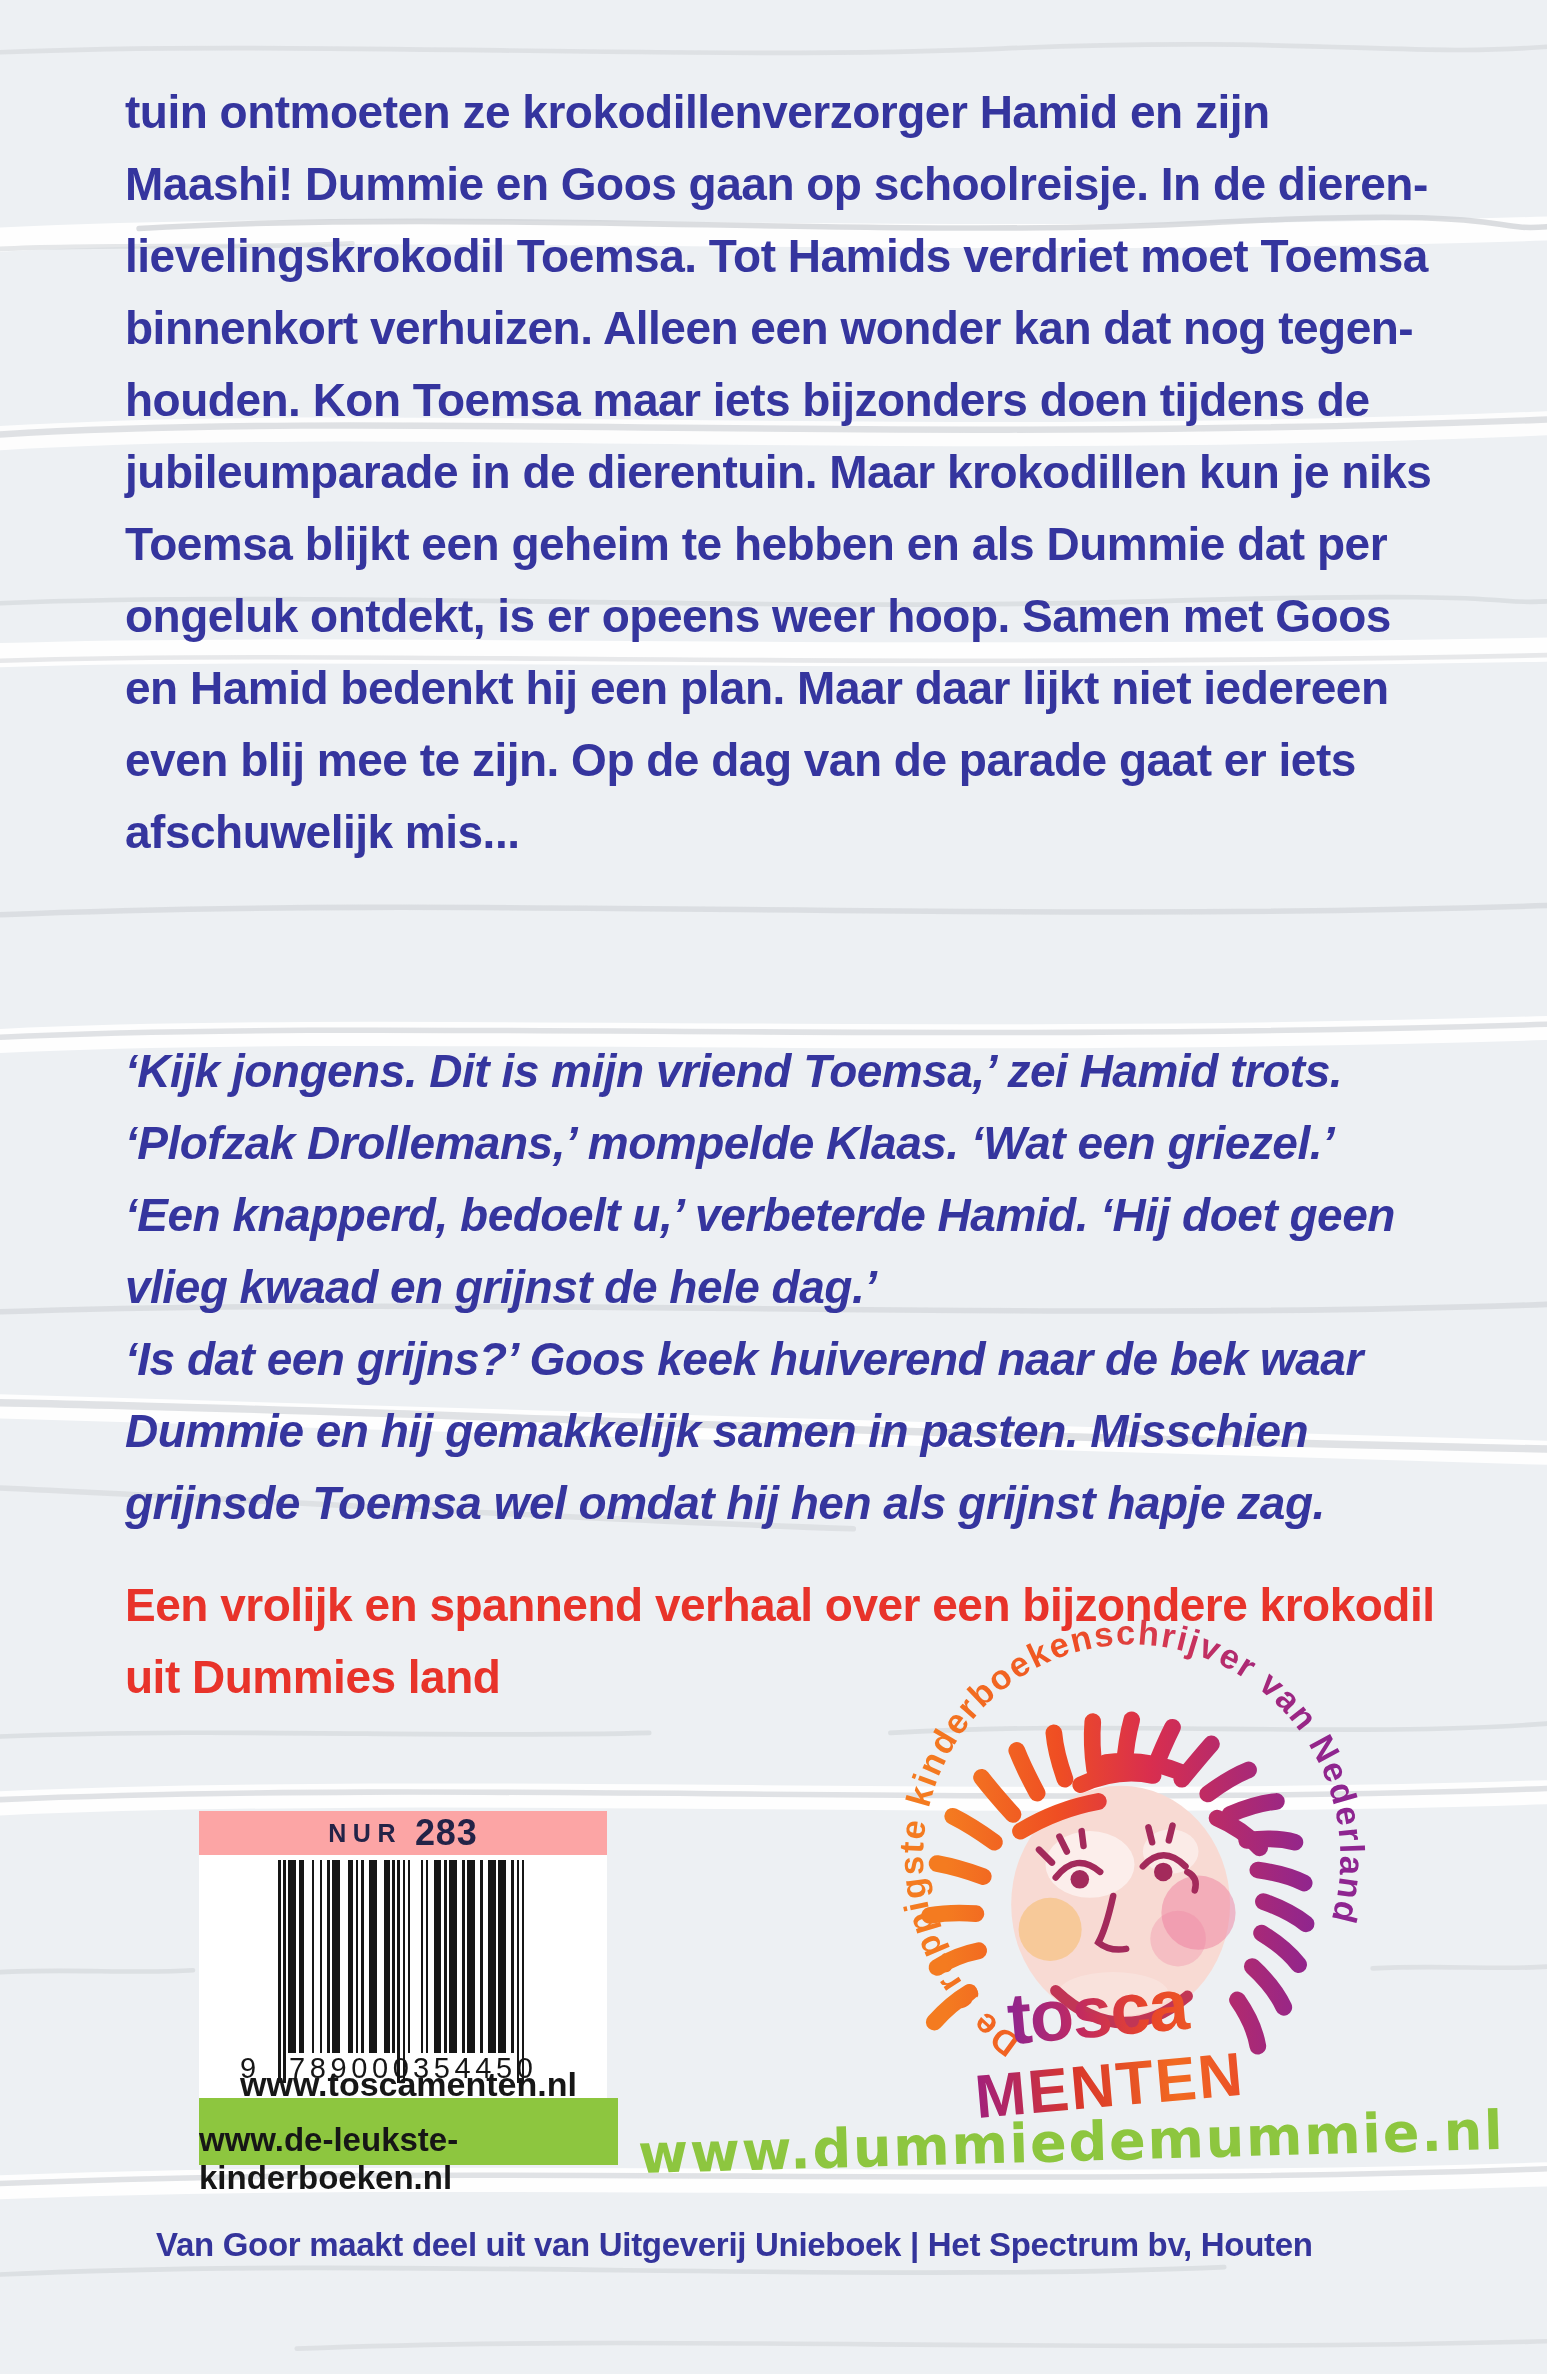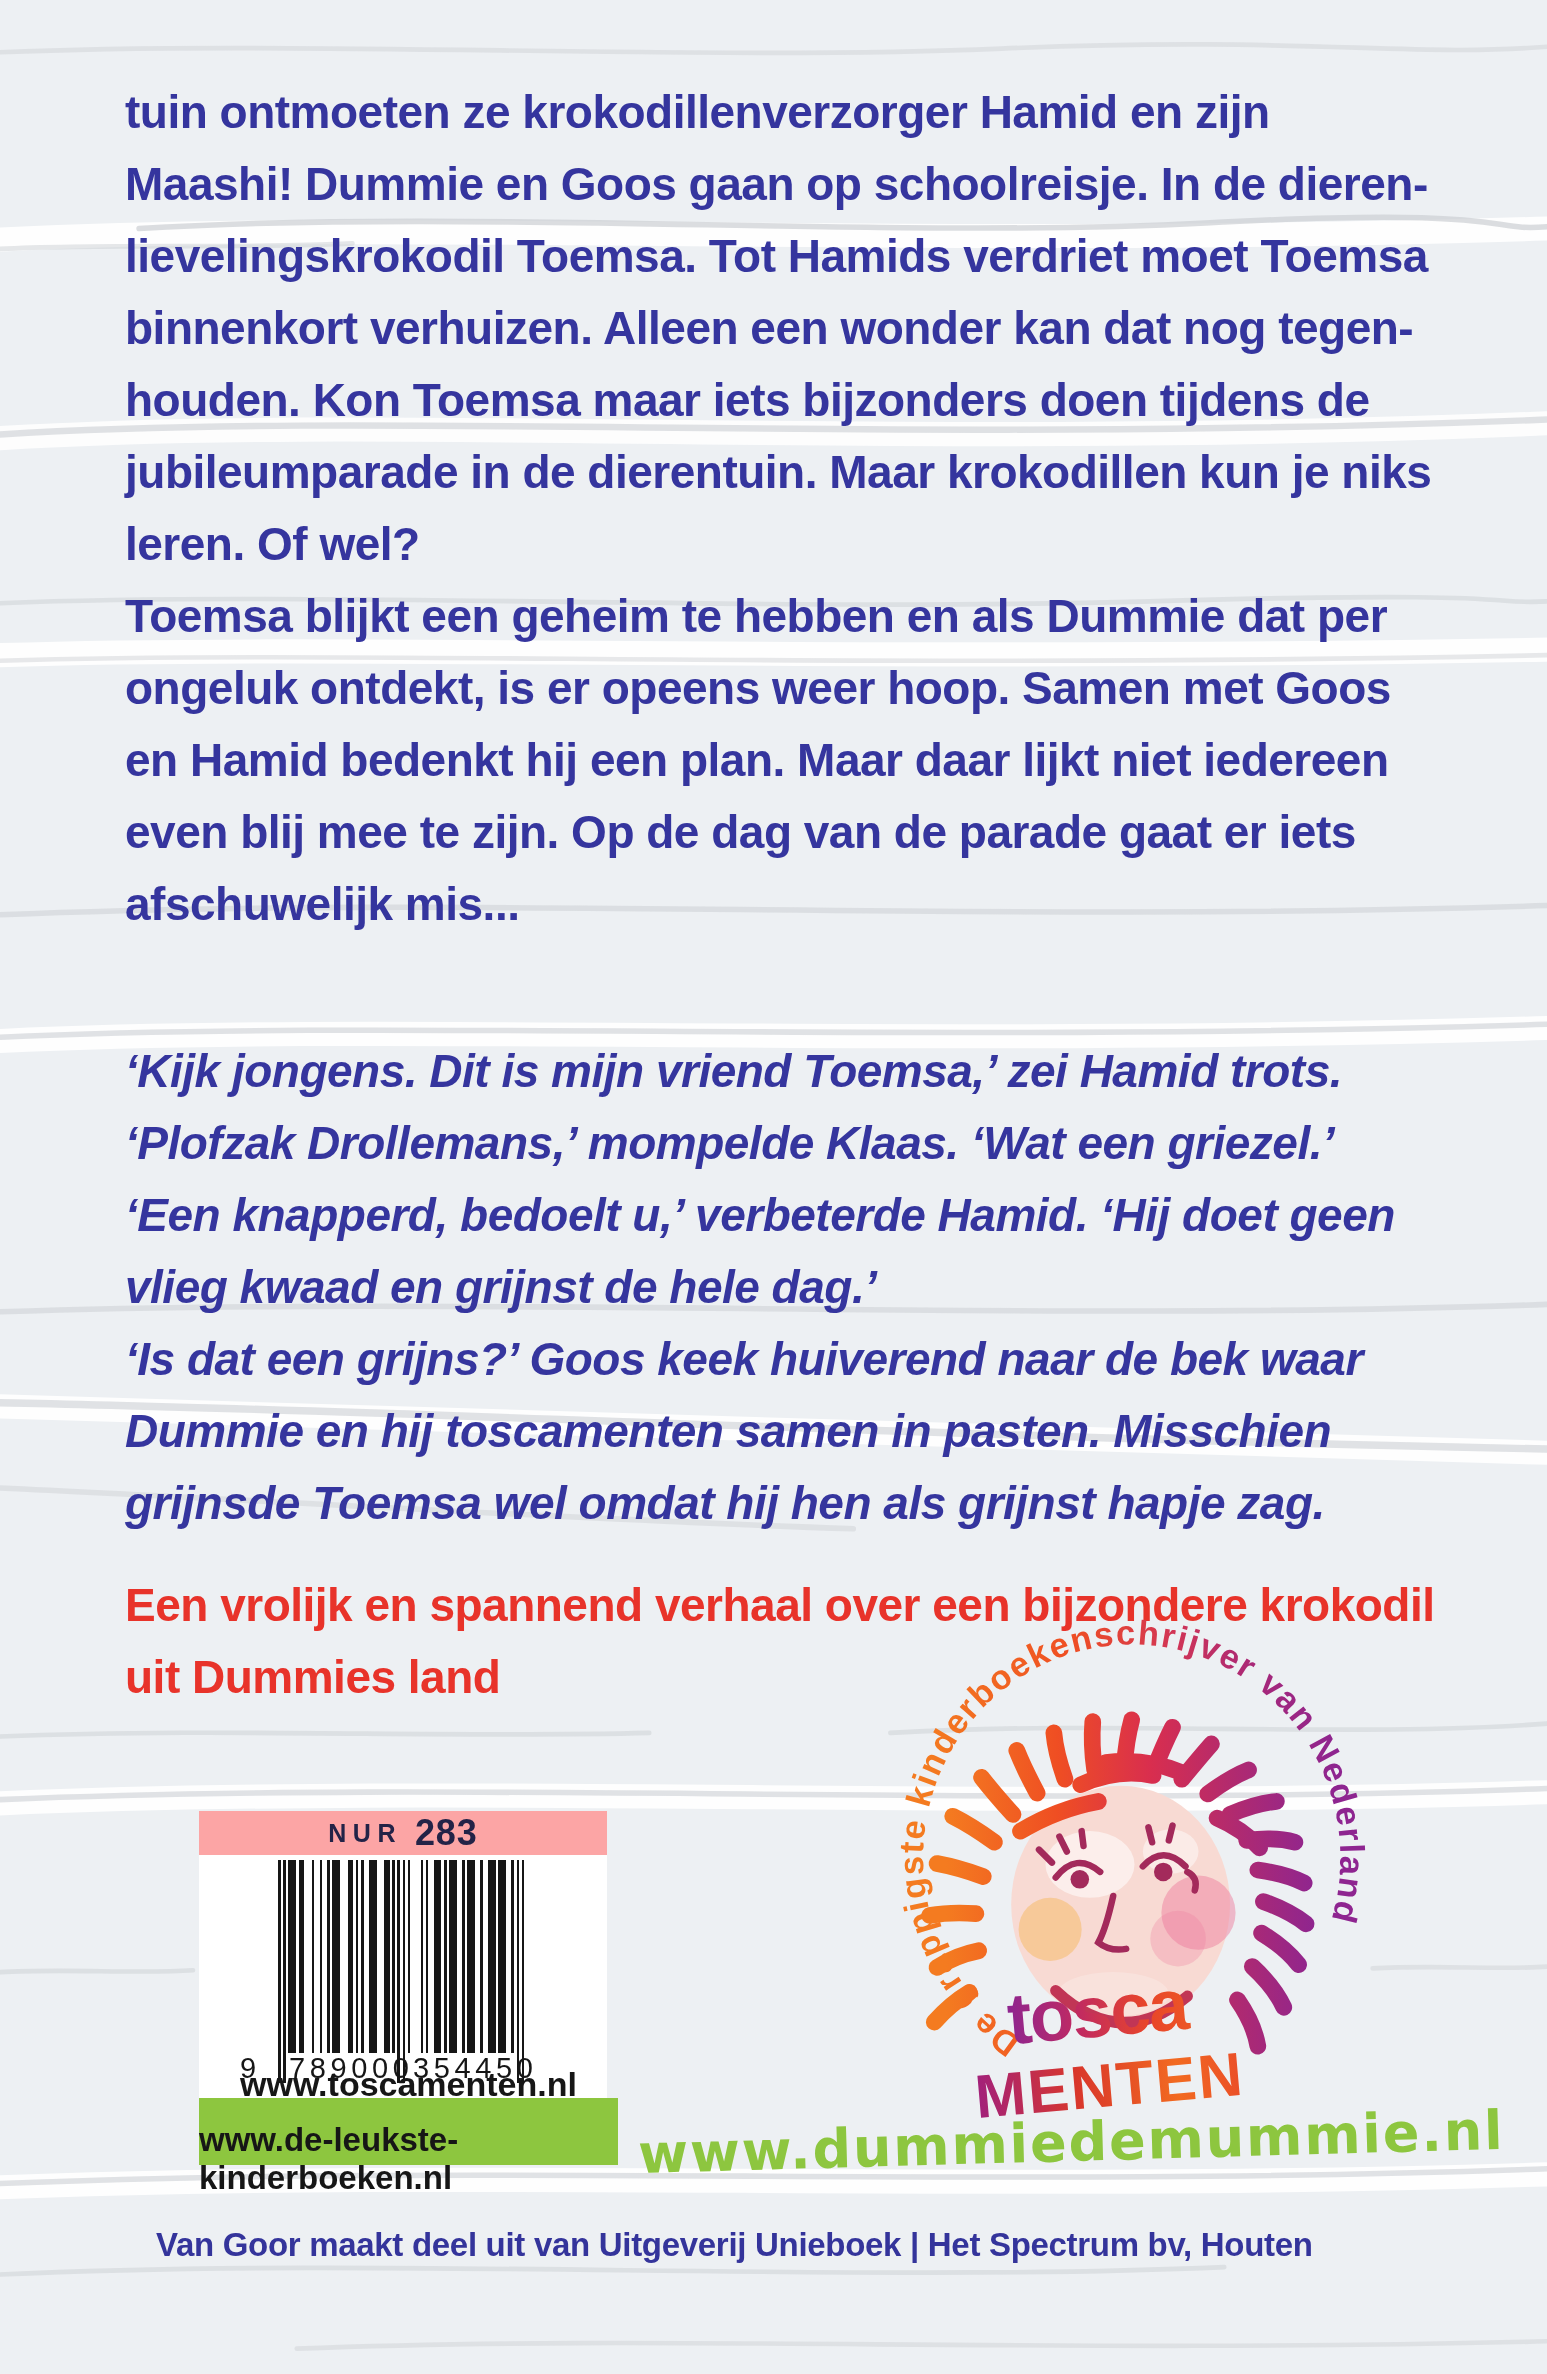--- a/index.html
+++ b/index.html
@@ -93,35 +93,34 @@
     </g>
   </svg>
 
   <div class="block blurb">
     <div>tuin ontmoeten ze krokodillenverzorger Hamid en zijn</div>
     <div>Maashi! Dummie en Goos gaan op schoolreisje. In de dieren-</div>
     <div>lievelingskrokodil Toemsa. Tot Hamids verdriet moet Toemsa</div>
     <div>binnenkort verhuizen. Alleen een wonder kan dat nog tegen-</div>
     <div>houden. Kon Toemsa maar iets bijzonders doen tijdens de</div>
     <div>jubileumparade in de dierentuin. Maar krokodillen kun je niks</div>
-    <div>leren. Of wel?</div>
     <div>Toemsa blijkt een geheim te hebben en als Dummie dat per</div>
     <div>ongeluk ontdekt, is er opeens weer hoop. Samen met Goos</div>
     <div>en Hamid bedenkt hij een plan. Maar daar lijkt niet iedereen</div>
     <div>even blij mee te zijn. Op de dag van de parade gaat er iets</div>
     <div>afschuwelijk mis...</div>
   </div>
 
   <div class="block quotes">
     <div>‘Kijk jongens. Dit is mijn vriend Toemsa,’ zei Hamid trots.</div>
     <div>‘Plofzak Drollemans,’ mompelde Klaas. ‘Wat een griezel.’</div>
     <div>‘Een knapperd, bedoelt u,’ verbeterde Hamid. ‘Hij doet geen</div>
     <div>vlieg kwaad en grijnst de hele dag.’</div>
     <div>‘Is dat een grijns?’ Goos keek huiverend naar de bek waar</div>
-    <div>Dummie en hij toscamenten samen in pasten. Misschien</div>
+    <div>Dummie en hij gemakkelijk samen in pasten. Misschien</div>
     <div>grijnsde Toemsa wel omdat hij hen als grijnst hapje zag.</div>
   </div>
 
   <div class="block tagline">
     <div>Een vrolijk en spannend verhaal over een bijzondere krokodil</div>
     <div>uit Dummies land</div>
   </div>
 
   <div class="block bc-panel">
     <div class="nur-banner">

